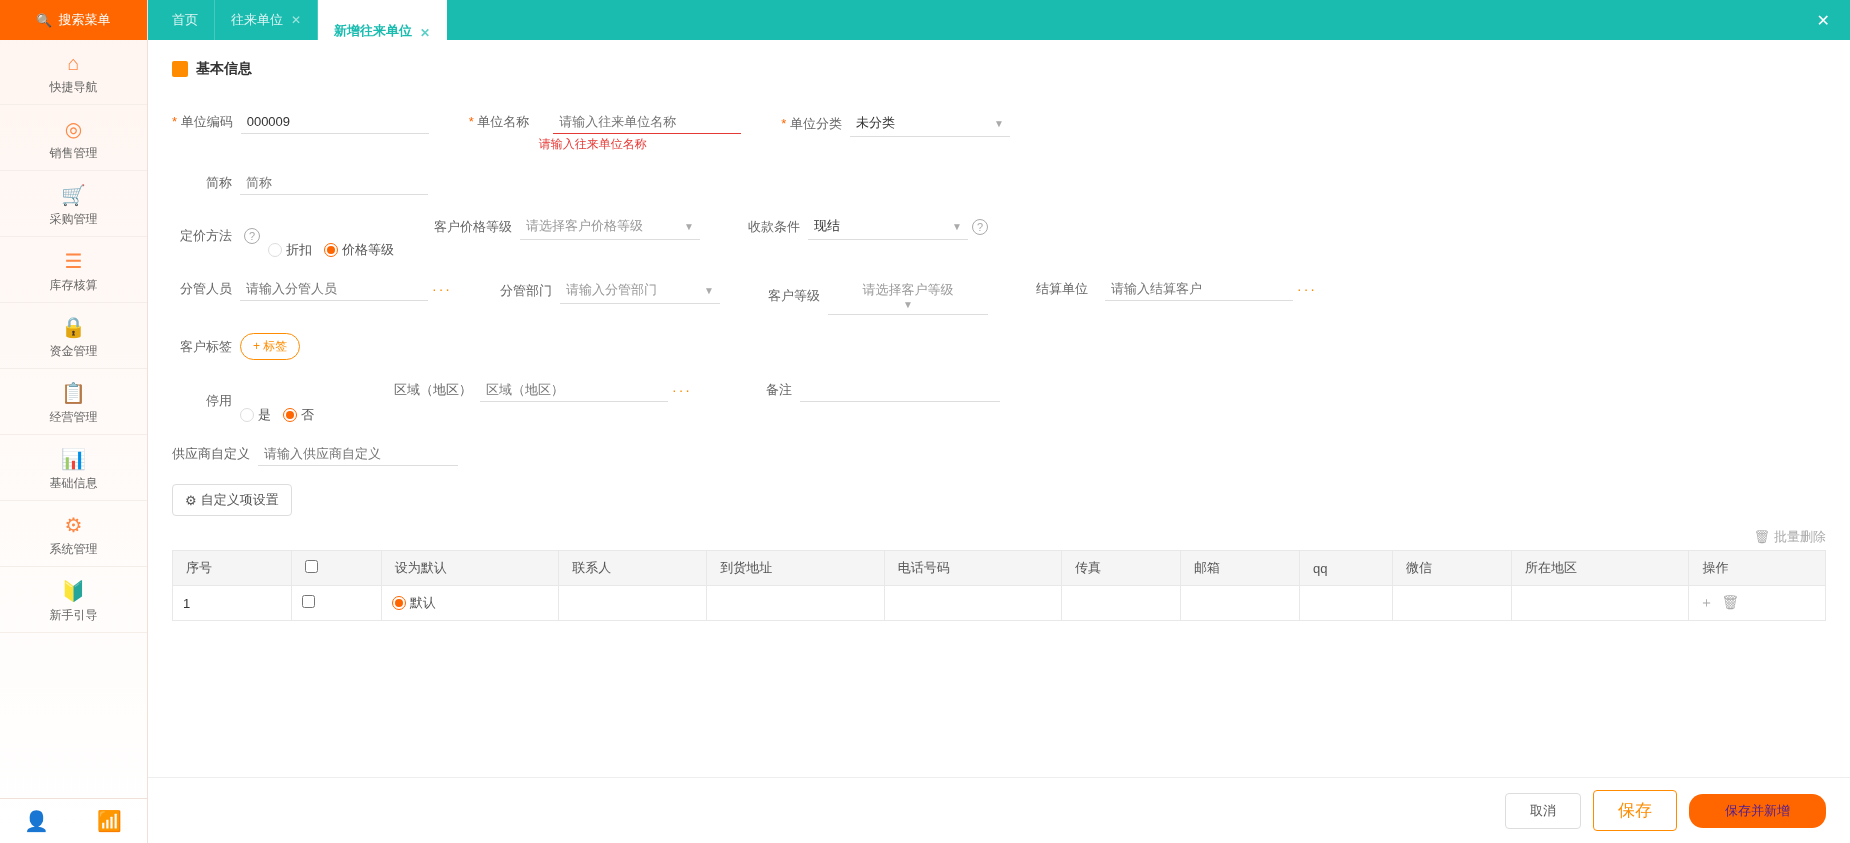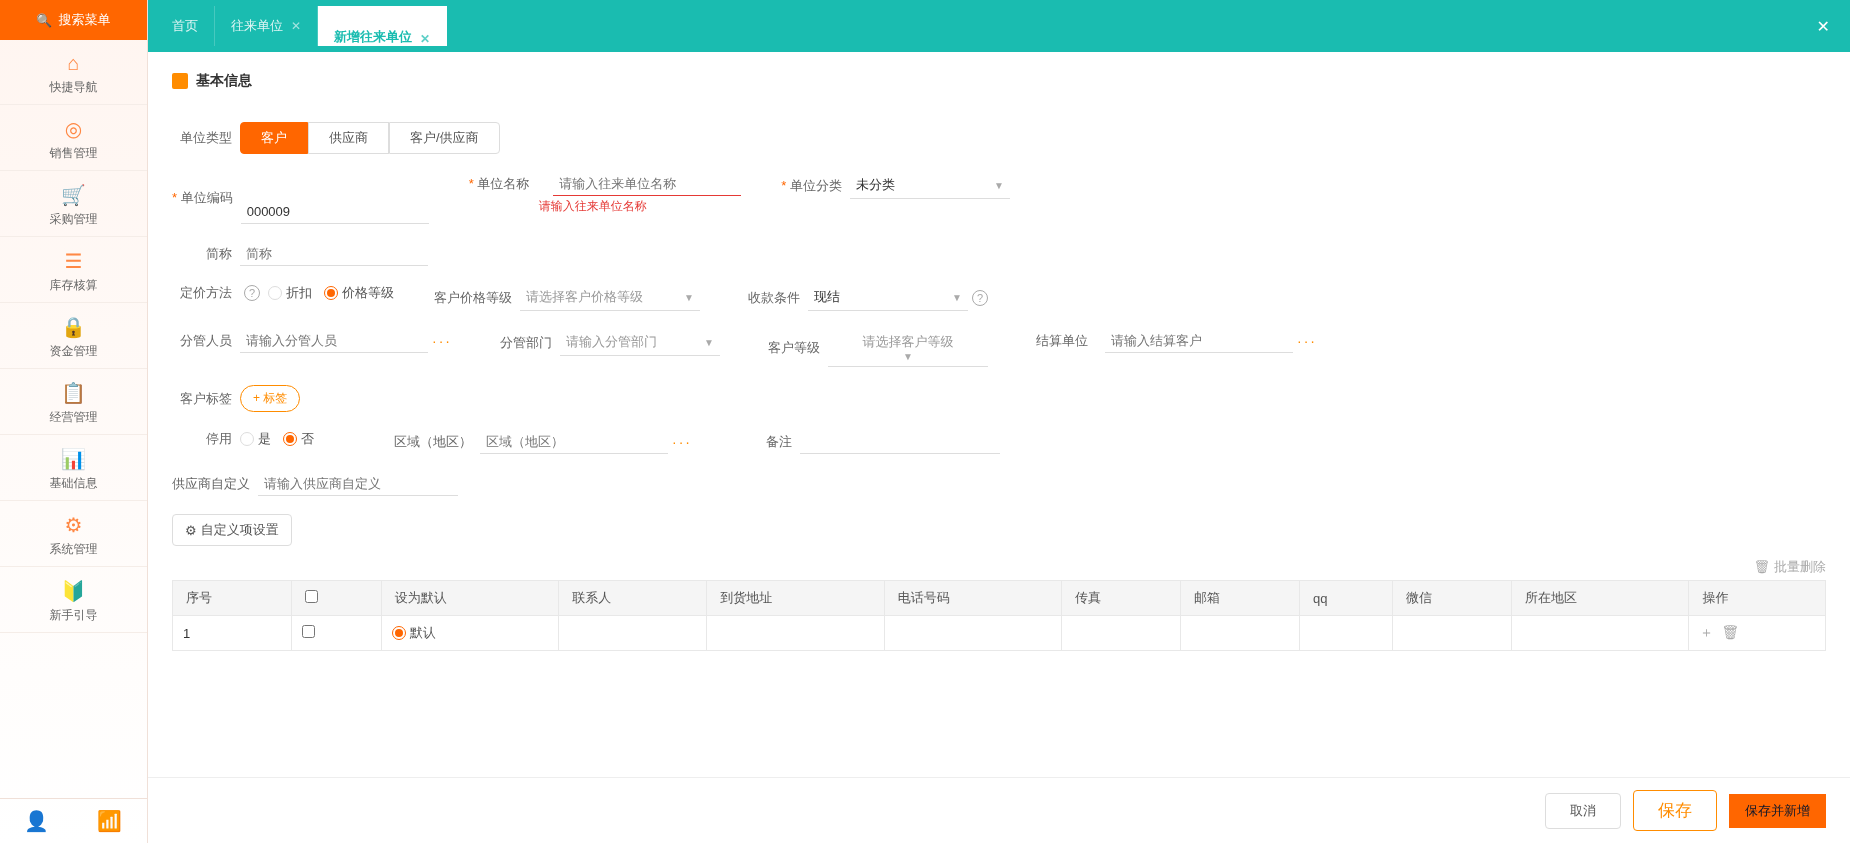--- a/index.html
+++ b/index.html
@@ -63,21 +63,21 @@
       display: flex;
       flex-direction: column;
       overflow: hidden;
     }
 
     
     .tab-bar {
       background: #1abcb0;
       display: flex;
       align-items: center;
-      height: 52px;
+      height: 40px;
       padding: 0 8px;
       color: white;
     }
     .tab {
       display: flex;
       align-items: center;
       padding: 0 16px;
       height: 40px;
       cursor: pointer;
       font-size: 13px;
@@ -212,21 +212,21 @@
       font-size: 13px;
       background: transparent;
     }
     .form-select .select-text { flex: 1; }
     .form-select .chevron { color: #aaa; font-size: 10px; }
 
     
     .form-select.has-value .select-text { color: #333; }
 
     
-    .radio-group { display: flex; align-items: center; gap: 12px; }
+    .radio-group { display: flex; align-items: center; gap: 12px; margin-top: 28px; }
     .radio-item { display: flex; align-items: center; gap: 4px; cursor: pointer; color: #555; }
     .radio-circle {
       width: 14px; height: 14px;
       border-radius: 50%;
       border: 1px solid #ddd;
       display: inline-flex;
       align-items: center;
       justify-content: center;
     }
     .radio-circle.checked { border-color: #ff6600; }
@@ -338,27 +338,27 @@
     .btn-save {
       padding: 8px 24px;
       border: 1px solid #ff8c00;
       background: white;
       cursor: pointer;
       font-size: 17px;
       color: #ff8c00;
       border-radius: 4px;
     }
     .btn-save-new {
-      padding: 8px 16px;
+      padding: 8px 36px;
       background: #ff6600;
-      color: #0f172a;
+      color: #4c1d95;
       border: none;
       cursor: pointer;
       font-size: 13px;
-      border-radius: 0;
+      border-radius: 14px;
     }
 
     
     .action-icons { display: flex; gap: 8px; color: #aaa; cursor: pointer; font-size: 14px; }
 
     .form-field-col {
       display: flex;
       flex-direction: column;
     }
   </style>
@@ -429,35 +429,25 @@
     <div class="tab-close-btn">✕</div>
   </div>
 
   <div class="content-area">
 
     <div class="section-header">
       <span class="section-icon"></span>
       <span class="section-title">基本信息</span>
     </div>
 
+
     <div class="form-row">
       <div class="form-field">
-        <span class="form-label">单位类型</span>
-        <div class="type-btn-group">
-          <button class="type-btn active">客户</button>
-          <button class="type-btn">供应商</button>
-          <button class="type-btn">客户/供应商</button>
-        </div>
-      </div>
-    </div>
-
-    <div class="form-row">
-      <div class="form-field">
         <span class="form-label required">单位编码</span>
-        <input class="form-input" type="text" value="000009" style="min-width: 180px; margin-top: 28px;">
+        <input class="form-input" type="text" value="000009" style="min-width: 180px;">
       </div>
       <div class="form-field-col" style="margin-right:40px;">
         <div class="form-field" style="margin-right:0;gap:16px;">
           <span class="form-label required">单位名称</span>
           <input class="form-input error" type="text" placeholder="请输入往来单位名称" style="min-width: 180px; border-bottom-color: rgb(229, 57, 53);">
         </div>
         <span class="error-msg">请输入往来单位名称</span>
       </div>
       <div class="form-field">
         <span class="form-label required">单位分类</span>

